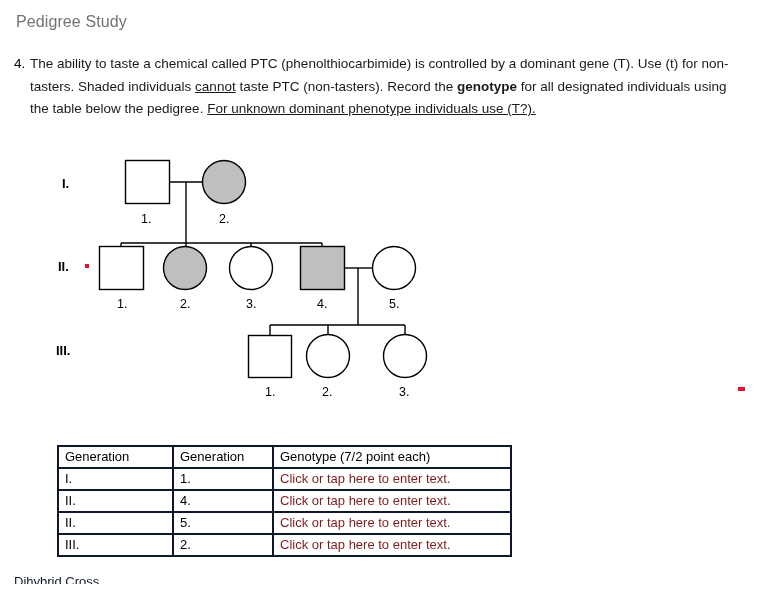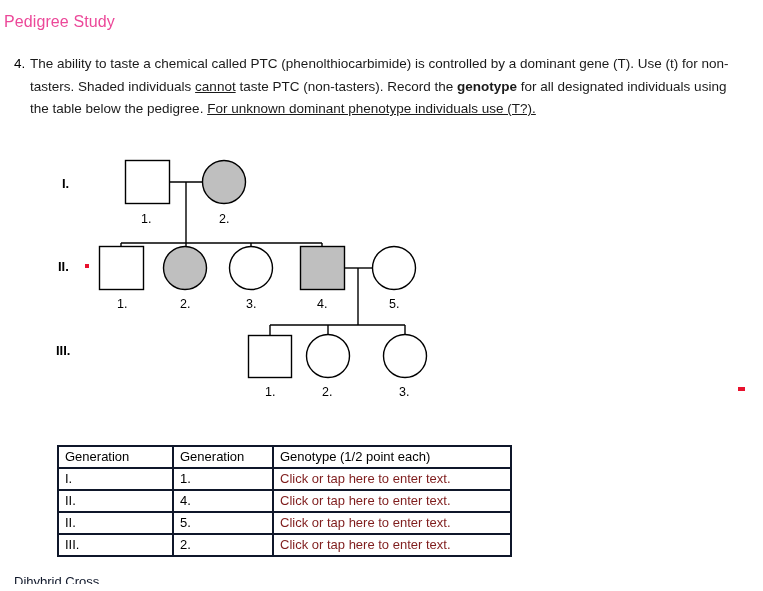--- a/index.html
+++ b/index.html
@@ -13,25 +13,25 @@
     position: relative;
     overflow: hidden;
     font-family: "Liberation Sans", sans-serif;
     color: #000000;
     -webkit-font-smoothing: antialiased;
   }
 
   
   #page-title {
     position: absolute;
-    left: 4px;
+    left: 16px;
     top: 13px;
     font-size: 16px;
     font-weight: 400;
-    color: #ec4899;
+    color: #737373;
     letter-spacing: .1px;
   }
 
   
   #question-block {
     position: absolute;
     left: 14px;
     top: 53px;
     width: 726px;
   }
@@ -202,21 +202,21 @@
 
 <div class="ind-label" style="left:265px; top:385px;">1.</div>
 <div class="ind-label" style="left:322px; top:385px;">2.</div>
 <div class="ind-label" style="left:399px; top:385px;">3.</div>
 
 <table id="genotype-table">
   <thead>
     <tr>
       <td class="col-gen">Generation</td>
       <td class="col-ind">Generation</td>
-      <td class="col-geno">Genotype (1/2 point each)</td>
+      <td class="col-geno">Genotype (7/2 point each)</td>
     </tr>
   </thead>
   <tbody>
     <tr>
       <td>I.</td>
       <td>1.</td>
       <td class="placeholder-text">Click or tap here to enter text.</td>
     </tr>
     <tr>
       <td>II.</td>

